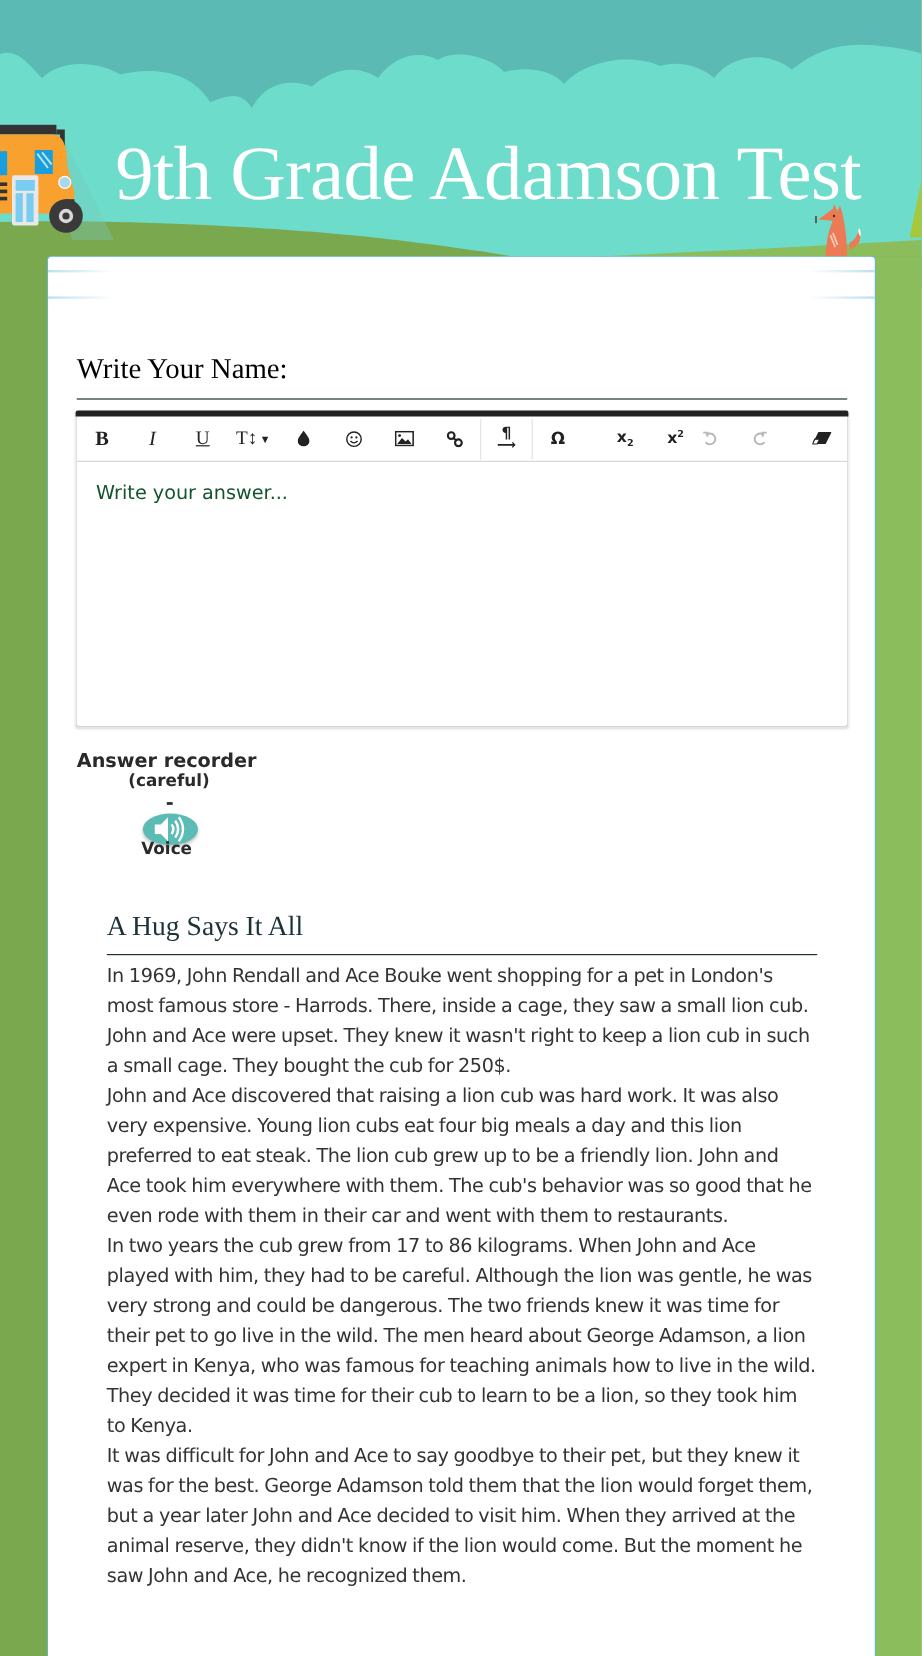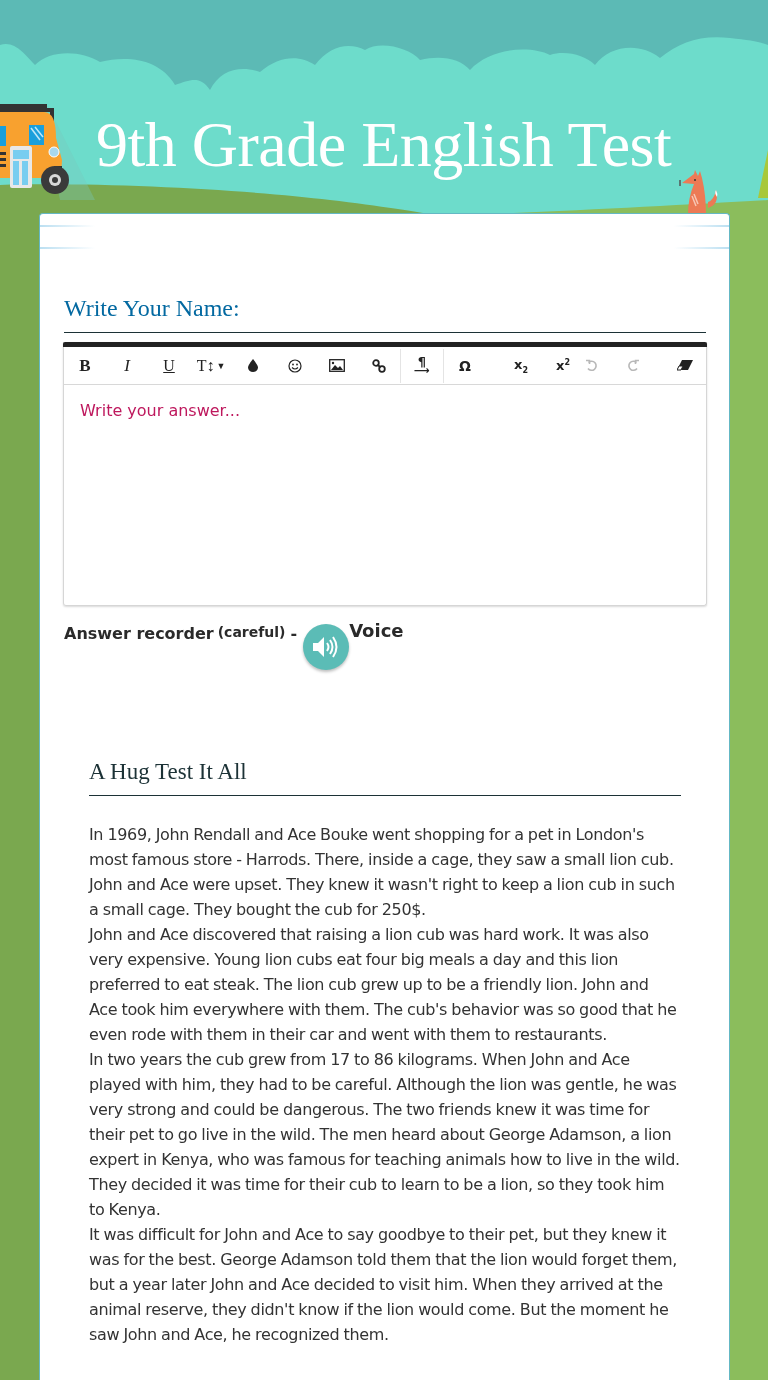--- a/index.html
+++ b/index.html
@@ -39,21 +39,21 @@
   .card-stripe1, .card-stripe2 {
     position: absolute; left: 0; right: 0; height: 2px;
     background: linear-gradient(to right, rgba(180,220,240,0.9), rgba(255,255,255,0) 8%, rgba(255,255,255,0) 92%, rgba(180,220,240,0.9));
   }
   .card-stripe1 { top: 11px; }
   .card-stripe2 { top: 33px; }
 
   .question-title {
     position: absolute; left: 24px; top: 80px; width: 642px;
     font-family: "Liberation Serif", serif;
-    font-size: 24px; color: #0369a1; line-height: 28px;
+    font-size: 24px; color: #000000; line-height: 28px;
     padding-bottom: 10px;
     border-bottom: 1.5px solid #1c3236;
   }
 
   
   .editor {
     position: absolute; left: 23px; top: 128px; width: 644px; height: 264px;
     border: 1px solid #d6d6d6; border-top: none;
     border-radius: 0 0 3px 3px;
     box-shadow: 0 1px 2px rgba(0,0,0,0.15);
@@ -76,51 +76,51 @@
   .tb-t .caret { font-size: 9px; margin-left: 2px; }
   .tb-omega { font-weight: bold; font-size: 14px; font-family: "DejaVu Sans", sans-serif; }
   .tb-sub, .tb-sup { font-weight: bold; font-size: 13px; font-family: "DejaVu Sans", sans-serif; justify-content: flex-end; }
   .tb-sub sub, .tb-sup sup { font-size: 8px; }
   .tb-disabled { color: #b8b8b8; }
   .tb-para { flex-direction: column; font-size: 13px; font-weight: bold; line-height: 11px; }
   .tb-para .arrow { font-size: 11px; line-height: 8px; }
   .editor-area {
     position: absolute; left: 0; right: 0; top: 44px; bottom: 0;
     padding: 15px 16px;
-    font-family: "DejaVu Sans", sans-serif; font-size: 16px; color: #be185d;
+    font-family: "DejaVu Sans", sans-serif; font-size: 16px; color: #14532d;
     outline: none;
   }
 
   
   .recorder {
     position: absolute; left: 24px; top: 410px; height: 48px;
-    display: flex; align-items: flex-start;
-    font-family: "DejaVu Sans", sans-serif; color: #2a2a2a;
+    display: flex; align-items: center;
+    font-family: "DejaVu Sans", sans-serif; color: #2a2a2a; flex-direction: column;
   }
   .rec-label { font-size: 16px; font-weight: bold; }
   .rec-optional { font-size: 14px; font-weight: bold; margin-left: 4px; }
   .rec-dash { font-size: 16px; font-weight: bold; margin-left: 5px; }
   .rec-btn {
     width: 46px; height: 46px; border-radius: 50%; background: #5bbcb6;
     margin-left: 6px; display: flex; align-items: center; justify-content: center;
     box-shadow: 0 2px 3px rgba(0,0,0,0.25); cursor: pointer;
   }
-  .rec-voice { font-size: 18px; font-weight: bold; margin-left: 0; margin-top: -4px; }
+  .rec-voice { font-size: 14px; font-weight: bold; margin-left: 0; margin-top: -4px; }
 
   
   .passage { position: absolute; left: 49px; top: 543px; width: 592px; }
   .passage-title {
     font-family: "Liberation Serif", serif; font-size: 23px; color: #1c3236;
     line-height: 30px; padding-bottom: 8px; border-bottom: 1.5px solid #1c3236;
   }
   .passage-p {
     font-family: "DejaVu Sans", sans-serif; font-size: 16px; line-height: 25px;
     color: #333333; letter-spacing: -0.35px; word-spacing: -0.5px;
   }
-  .passage-p:first-of-type { margin-top: 26px; }
+  .passage-p:first-of-type { margin-top: 4px; }
 </style>
 </head>
 <body>
 
 <div class="scene">
   <div class="sky"></div>
   <svg class="clouds" viewBox="0 0 768 240" preserveAspectRatio="none">
     <path fill="#6ddccb" d="M0,45 C15,40 25,55 35,65 C50,50 80,50 100,62 C130,55 160,60 175,85 C190,80 200,75 210,90 C220,70 240,65 260,72 C280,55 300,55 315,65 C330,45 350,42 365,50 C380,40 410,48 420,60 C440,55 460,58 470,70 C490,48 530,45 550,55 C565,50 585,55 595,65 C610,45 640,42 660,58 C680,42 700,35 730,38 C750,40 760,42 768,45 L768,240 L0,240 Z"></path>
   </svg>
   <svg class="hill" viewBox="0 0 768 240" preserveAspectRatio="none">
@@ -163,21 +163,21 @@
   <path d="M18,10 L26,4 L27,0 L30,6 L32,1 L34,8 Q38,25 38,45 L20,45 Q20,28 26,14 L14,13 Z" fill="#ec7a55"></path>
   <line x1="12" y1="10" x2="12" y2="16" stroke="#555" stroke-width="1.5"></line>
   <circle cx="27" cy="10" r="1" fill="#333"></circle>
   <path d="M24,26 L28,36 M26,24 L30,34" stroke="#f7c6b4" stroke-width="1.5"></path>
 </svg>
 
 <svg class="tree-tip" viewBox="0 0 10 50">
   <polygon points="10,0 10,48 0,48" fill="#a8c83a"></polygon>
 </svg>
 
-<div class="page-title">9th Grade English Test</div>
+<div class="page-title">9th Grade Adamson Test</div>
 
 <div class="card">
   <div class="card-stripe1"></div>
   <div class="card-stripe2"></div>
 
   <div class="question-title">Write Your Name:</div>
 
   <div class="editor">
     <div class="editor-topbar"></div>
     <div class="toolbar">
@@ -267,19 +267,19 @@
         <path d="M2,9 L7,9 L13,3 L13,23 L7,17 L2,17 Z" fill="#ffffff"></path>
         <path d="M16,9 Q19,13 16,17" fill="none" stroke="#fff" stroke-width="2"></path>
         <path d="M19,6 Q24,13 19,20" fill="none" stroke="#fff" stroke-width="2"></path>
         <path d="M22,3 Q29,13 22,23" fill="none" stroke="#fff" stroke-width="2"></path>
       </svg>
     </div>
     <span class="rec-voice">Voice</span>
   </div>
 
   <div class="passage">
-    <div class="passage-title">A Hug Test It All</div>
+    <div class="passage-title">A Hug Says It All</div>
     <p class="passage-p">In 1969, John Rendall and Ace Bouke went shopping for a pet in London's most famous store - Harrods. There, inside a cage, they saw a small lion cub. John and Ace were upset. They knew it wasn't right to keep a lion cub in such a small cage. They bought the cub for 250$.</p>
     <p class="passage-p">John and Ace discovered that raising a lion cub was hard work. It was also very expensive. Young lion cubs eat four big meals a day and this lion preferred to eat steak. The lion cub grew up to be a friendly lion. John and Ace took him everywhere with them. The cub's behavior was so good that he even rode with them in their car and went with them to restaurants.</p>
     <p class="passage-p">In two years the cub grew from 17 to 86 kilograms. When John and Ace played with him, they had to be careful. Although the lion was gentle, he was very strong and could be dangerous. The two friends knew it was time for their pet to go live in the wild. The men heard about George Adamson, a lion expert in Kenya, who was famous for teaching animals how to live in the wild. They decided it was time for their cub to learn to be a lion, so they took him to Kenya.</p>
     <p class="passage-p">It was difficult for John and Ace to say goodbye to their pet, but they knew it was for the best. George Adamson told them that the lion would forget them, but a year later John and Ace decided to visit him. When they arrived at the animal reserve, they didn't know if the lion would come. But the moment he saw John and Ace, he recognized them.</p>
   </div>
 </div>
 
 </body></html>

